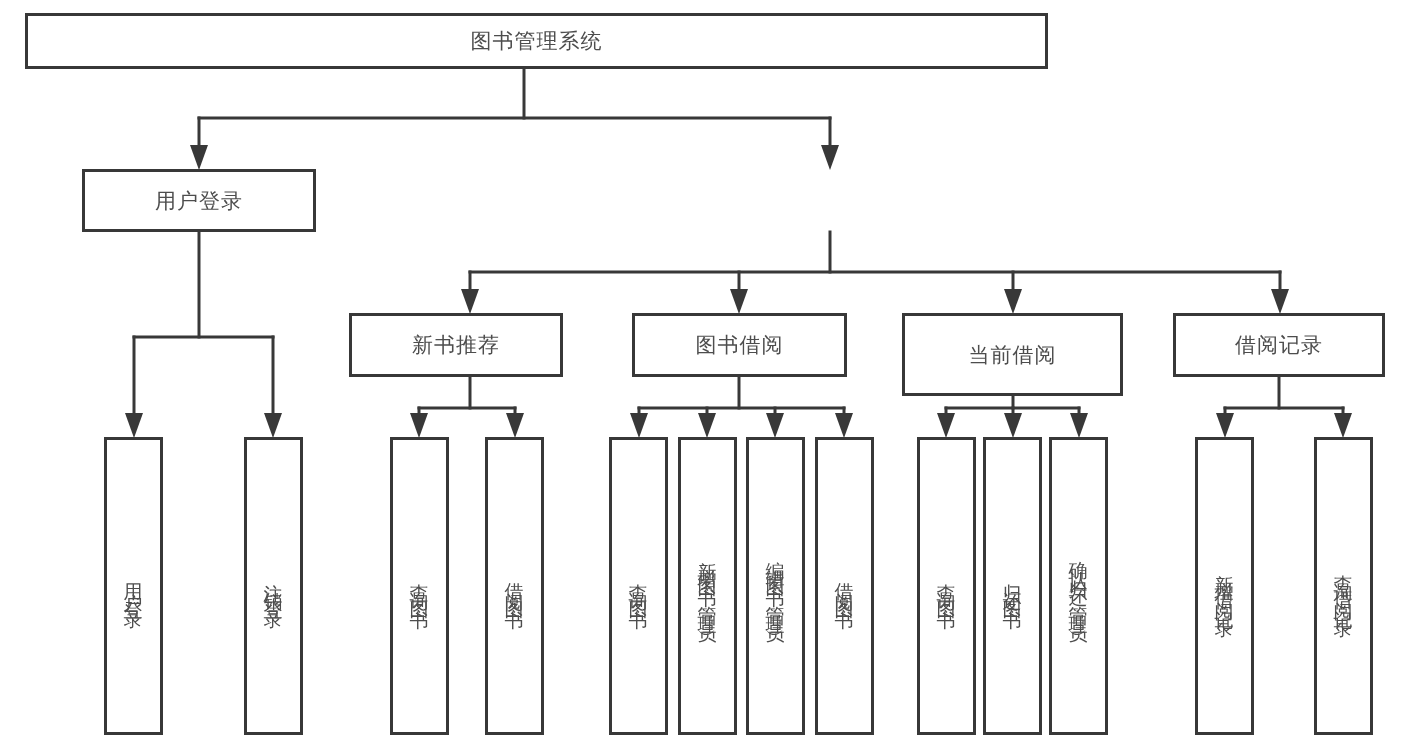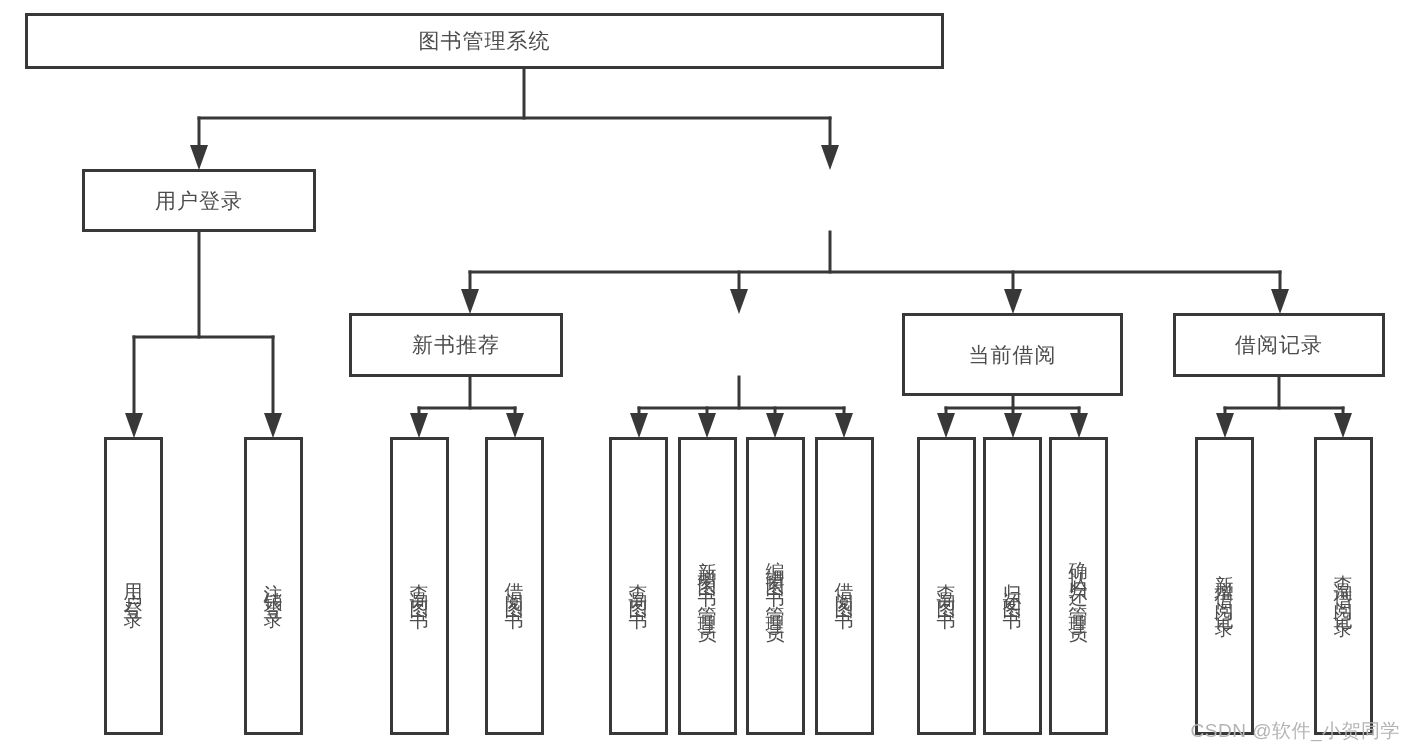--- a/index.html
+++ b/index.html
@@ -69,30 +69,33 @@
       <line x1="1013" y1="408" x2="1013" y2="420"></line>
       <polygon points="1004,413 1022,413 1013,438"></polygon>
       <line x1="1079" y1="408" x2="1079" y2="420"></line>
       <polygon points="1070,413 1088,413 1079,438"></polygon>
       <line x1="1225" y1="408" x2="1225" y2="420"></line>
       <polygon points="1216,413 1234,413 1225,438"></polygon>
       <line x1="1343" y1="408" x2="1343" y2="420"></line>
       <polygon points="1334,413 1352,413 1343,438"></polygon>
     </svg>
 
-  <div class="node h-node" style="left:25px;top:13px;width:919px;height:56px">
+  <div class="node h-node" style="left:25px;top:13px;width:1023px;height:56px">
     <span>图书管理系统</span>
   </div>
 
   <div class="node h-node" style="left:82px;top:169px;width:234px;height:63px">
     <span>用户登录</span>
   </div>
 
   <div class="node h-node" style="left:349px;top:313px;width:214px;height:64px">
     <span>新书推荐</span>
+  </div>
+  <div class="node h-node" style="left:632px;top:313px;width:215px;height:64px">
+    <span>图书借阅</span>
   </div>
   <div class="node h-node" style="left:902px;top:313px;width:221px;height:83px">
     <span>当前借阅</span>
   </div>
   <div class="node h-node" style="left:1173px;top:313px;width:212px;height:64px">
     <span>借阅记录</span>
   </div>
 
   <div class="node v-node" style="left:104px;top:437px;width:59px;height:298px">
     <span>用户登录</span>
@@ -127,14 +130,13 @@
   <div class="node v-node" style="left:1049px;top:437px;width:59px;height:298px">
     <span>确认归还（管理员）</span>
   </div>
   <div class="node v-node" style="left:1195px;top:437px;width:59px;height:298px">
     <span>新增借阅记录</span>
   </div>
   <div class="node v-node" style="left:1314px;top:437px;width:59px;height:298px">
     <span>查询借阅记录</span>
   </div>
 
-  <div class="watermark">CSDN @软件_小贺同学</div>
 </div>
 
 </body></html>

